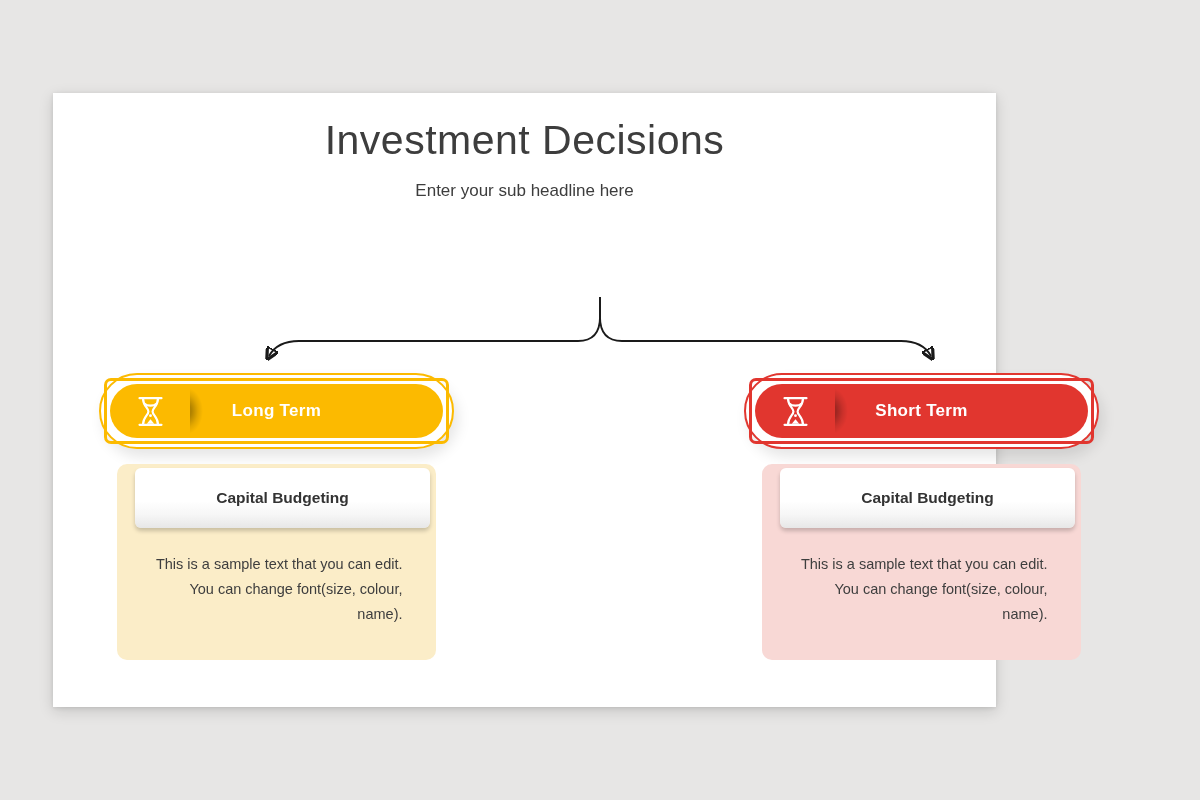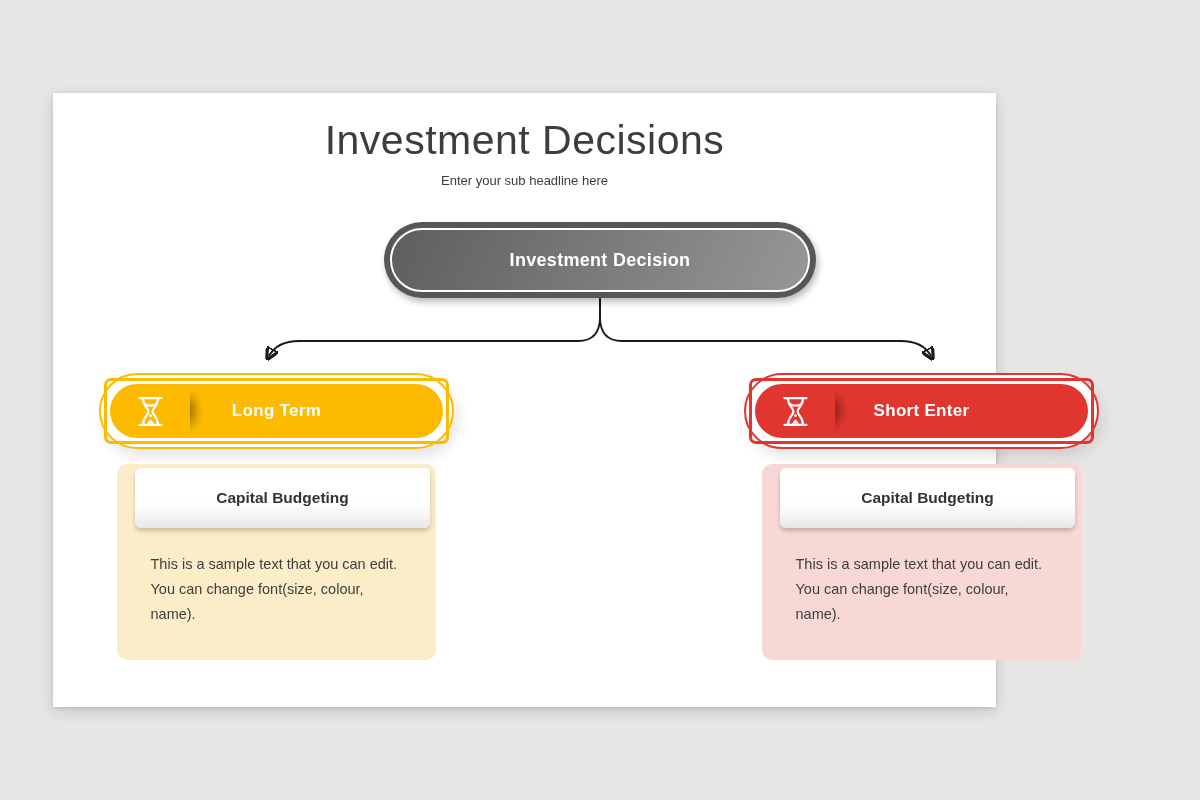--- a/index.html
+++ b/index.html
@@ -16,22 +16,22 @@
     box-shadow: 0 4px 14px rgba(0,0,0,0.14), 0 1px 4px rgba(0,0,0,0.10);
   }
 
   
   .deck-title {
     position:absolute; top:24px; left:0; width:100%;
     text-align:center; font-size:41px; line-height:46px;
     color:#3d3d3d; letter-spacing:0.5px;
   }
   .deck-subtitle {
-    position:absolute; top:80px; left:0; width:100%;
-    text-align:center; font-size:13px; color:#3d3d3d;
+    position:absolute; top:88px; left:0; width:100%;
+    text-align:center; font-size:17px; color:#3d3d3d;
   }
 
   
   .root-pill {
     position:absolute; left:331px; top:129px; width:432px; height:76px;
     background: var(--root-border, #575757);
     border-radius:40px; padding:6px;
     box-shadow: 2px 4px 7px rgba(0,0,0,0.28);
   }
   .root-pill-inner {
@@ -90,21 +90,21 @@
   .branch--1 .info-card { left:709px; }
   .card-header {
     margin:4px 6px 0 18px; height:60px; border-radius:6px;
     background: linear-gradient(#ffffff 55%, #f6f6f6 78%, #e7e7e7 100%);
     box-shadow: 0 3px 4px rgba(0,0,0,0.20);
     display:flex; align-items:center; justify-content:center;
     font-size:15.5px; font-weight:bold; color:#333333;
   }
   .card-body {
     margin:24px auto 0 auto; width:252px;
-    text-align:left; font-size:14.5px; line-height:25px; color:#3e3e3e;
+    text-align:right; font-size:14.5px; line-height:25px; color:#3e3e3e;
   }
 </style>
 </head>
 <body>
 
 <div class="stage" style="--page-bg: #e7e6e5;">
 
   <div class="slide" style="--slide-bg: #ffffff;">
 
     <div class="deck-title">Investment Decisions</div>
@@ -113,25 +113,20 @@
     <svg class="connector" viewBox="0 0 1094 614" style="color: var(--conn,#1a1a1a); --conn: #1a1a1a;">
       <defs>
         <marker id="arrow" markerWidth="7" markerHeight="7" refX="4.5" refY="3.5" orient="auto">
           <path class="arrow-head" d="M0,0 L7,3.5 L0,7 Z" stroke="none"></path>
         </marker>
       </defs>
       <path d="M547,204 L547,224 C547,240 539,248 525,248 L246,248 C229,248 221,254 216,263" marker-end="url(#arrow)"></path>
       <path d="M547,204 L547,224 C547,240 555,248 569,248 L848,248 C865,248 873,254 878,263" marker-end="url(#arrow)"></path>
     </svg>
 
-    <div class="root-pill" style="--root-border: #575757; --root-a: #5e5e5e; --root-b: #979797;">
-      <div class="root-pill-inner">
-        <span class="root-pill-label">Investment Decision</span>
-      </div>
-    </div>
 
     <div class="branch branch--0" style="--accent: #fcba00; --card-bg: #fbedc8;">
       <div class="branch-pill">
         <div class="ring-inner">
           <div class="pill-solid">
             <span class="pill-icon">
               <svg viewBox="0 0 32 32">
                 <path d="M6.5 4.5 H25.5"></path>
                 <path d="M6.5 27.5 H25.5"></path>
                 <path d="M9.5 4.5 C9.5 11.5 14.2 12.6 14.2 16 C14.2 19.4 9.5 20.5 9.5 27.5"></path>
@@ -161,21 +156,21 @@
                 <path d="M6.5 4.5 H25.5"></path>
                 <path d="M6.5 27.5 H25.5"></path>
                 <path d="M9.5 4.5 C9.5 11.5 14.2 12.6 14.2 16 C14.2 19.4 9.5 20.5 9.5 27.5"></path>
                 <path d="M22.5 4.5 C22.5 11.5 17.8 12.6 17.8 16 C17.8 19.4 22.5 20.5 22.5 27.5"></path>
                 <path d="M10.6 9 C13 11.6 19 11.6 21.4 9"></path>
                 <circle class="sand" cx="16" cy="19.6" r="1.2"></circle>
                 <path class="sand" d="M12.8 26.5 L16 22.6 L19.2 26.5 Z"></path>
               </svg>
             </span>
             <span class="pill-divider"></span>
-            <span class="pill-label">Short Enter</span>
+            <span class="pill-label">Short Term</span>
           </div>
         </div>
       </div>
       <div class="info-card">
         <div class="card-header">Capital Budgeting</div>
         <p class="card-body">This is a sample text that you can edit. You can change font(size, colour, name).</p>
       </div>
     </div>
 
   </div>

